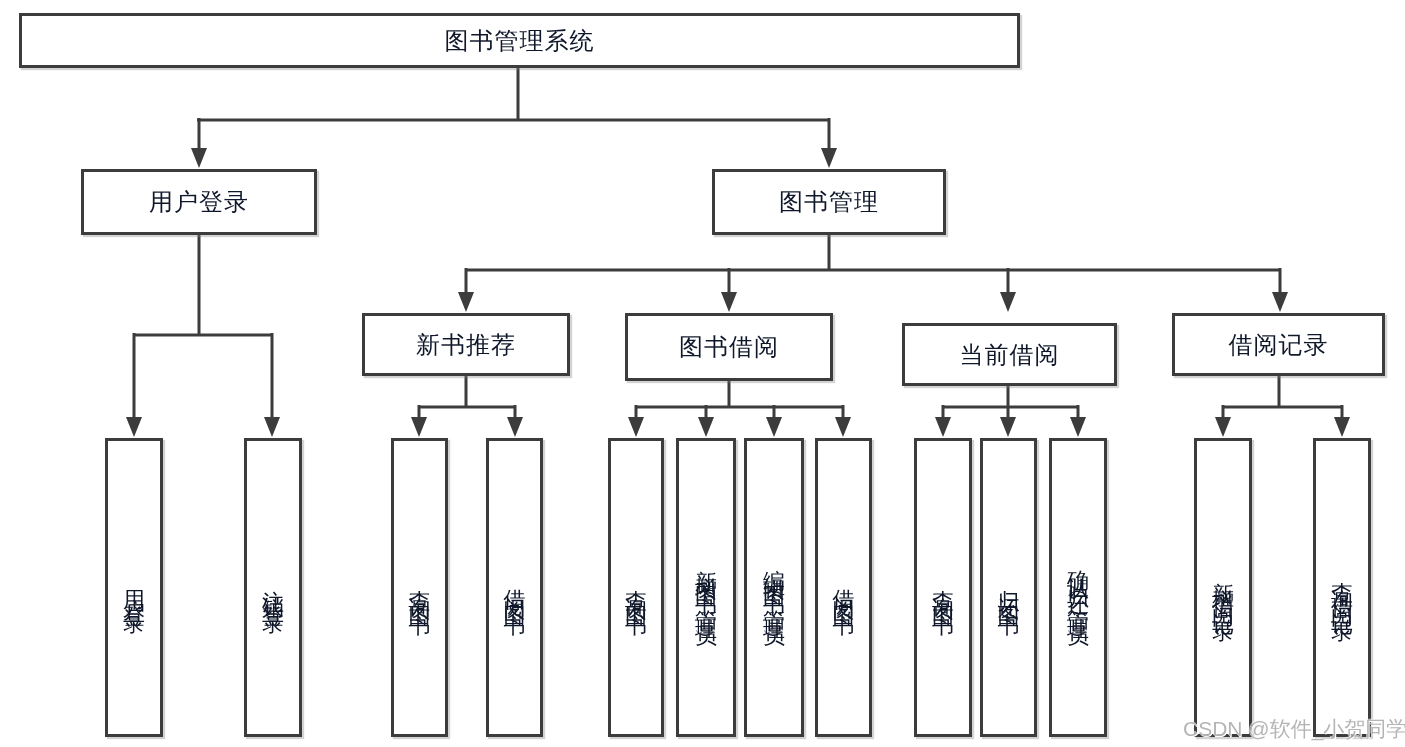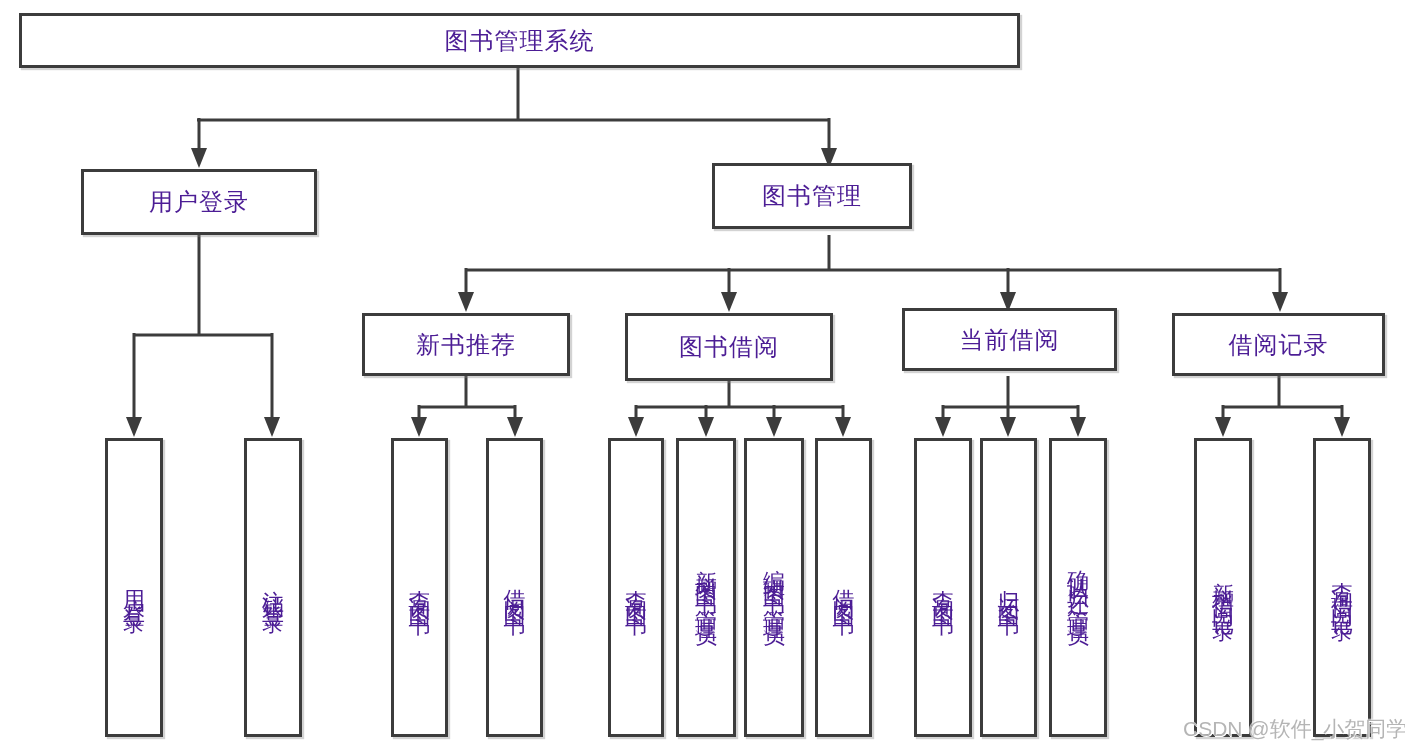--- a/index.html
+++ b/index.html
@@ -3,21 +3,21 @@
 <meta charset="utf-8">
 <style>
   html,body { margin:0; padding:0; background:#ffffff; }
   .stage {
     position:relative; width:1405px; height:747px; background:#ffffff;
     font-family:"Liberation Sans","DejaVu Sans",sans-serif; overflow:hidden;
   }
   .wires { position:absolute; left:0; top:0; width:1405px; height:747px; }
   .node {
     position:absolute; box-sizing:border-box;
-    border:3px solid #3c3c3c; background:#ffffff; color:#4c1d95;
+    border:3px solid #3c3c3c; background:#ffffff; color:#0f172a;
     display:flex; align-items:center; justify-content:center;
     box-shadow:2px 2px 1px rgba(130,130,130,0.35);
     white-space:nowrap;
   }
   .h { font-size:24px; letter-spacing:1px; }
   .v {
     writing-mode:vertical-rl; text-orientation:mixed;
     font-size:22px; letter-spacing:8px; line-height:1;
   }
   .watermark {
@@ -67,25 +67,25 @@
       <polygon points="1000,417 1016,417 1008,437"></polygon>
       <polygon points="1070,417 1086,417 1078,437"></polygon>
       <polygon points="1215,417 1231,417 1223,437"></polygon>
       <polygon points="1334,417 1350,417 1342,437"></polygon>
     </g>
   </svg>
 
   <div class="node h" style="left:19px; top:13px; width:1001px; height:55px;">图书管理系统</div>
 
   <div class="node h" style="left:81px; top:169px; width:236px; height:66px;">用户登录</div>
-  <div class="node h" style="left:712px; top:163px; width:200px; height:66px;">图书管理</div>
+  <div class="node h" style="left:712px; top:169px; width:234px; height:66px;">图书管理</div>
 
   <div class="node h" style="left:362px; top:313px; width:208px; height:63px;text-align:center;">新书推荐</div>
   <div class="node h" style="left:625px; top:313px; width:208px; height:68px;">图书借阅</div>
-  <div class="node h" style="left:902px; top:308px; width:215px; height:63px;">当前借阅</div>
+  <div class="node h" style="left:902px; top:323px; width:215px; height:63px;">当前借阅</div>
   <div class="node h" style="left:1172px; top:313px; width:213px; height:63px;">借阅记录</div>
 
   <div class="node v" style="left:105px; top:438px; width:58px; height:299px;">用户登录</div>
   <div class="node v" style="left:244px; top:438px; width:58px; height:299px;">注销登录</div>
 
   <div class="node v" style="left:391px; top:438px; width:57px; height:299px;">查询图书</div>
   <div class="node v" style="left:486px; top:438px; width:57px; height:299px;">借阅图书</div>
 
   <div class="node v" style="left:608px; top:438px; width:56px; height:299px;">查询图书</div>
   <div class="node v" style="left:676px; top:438px; width:60px; height:299px;">新增图书（管理员）</div>

